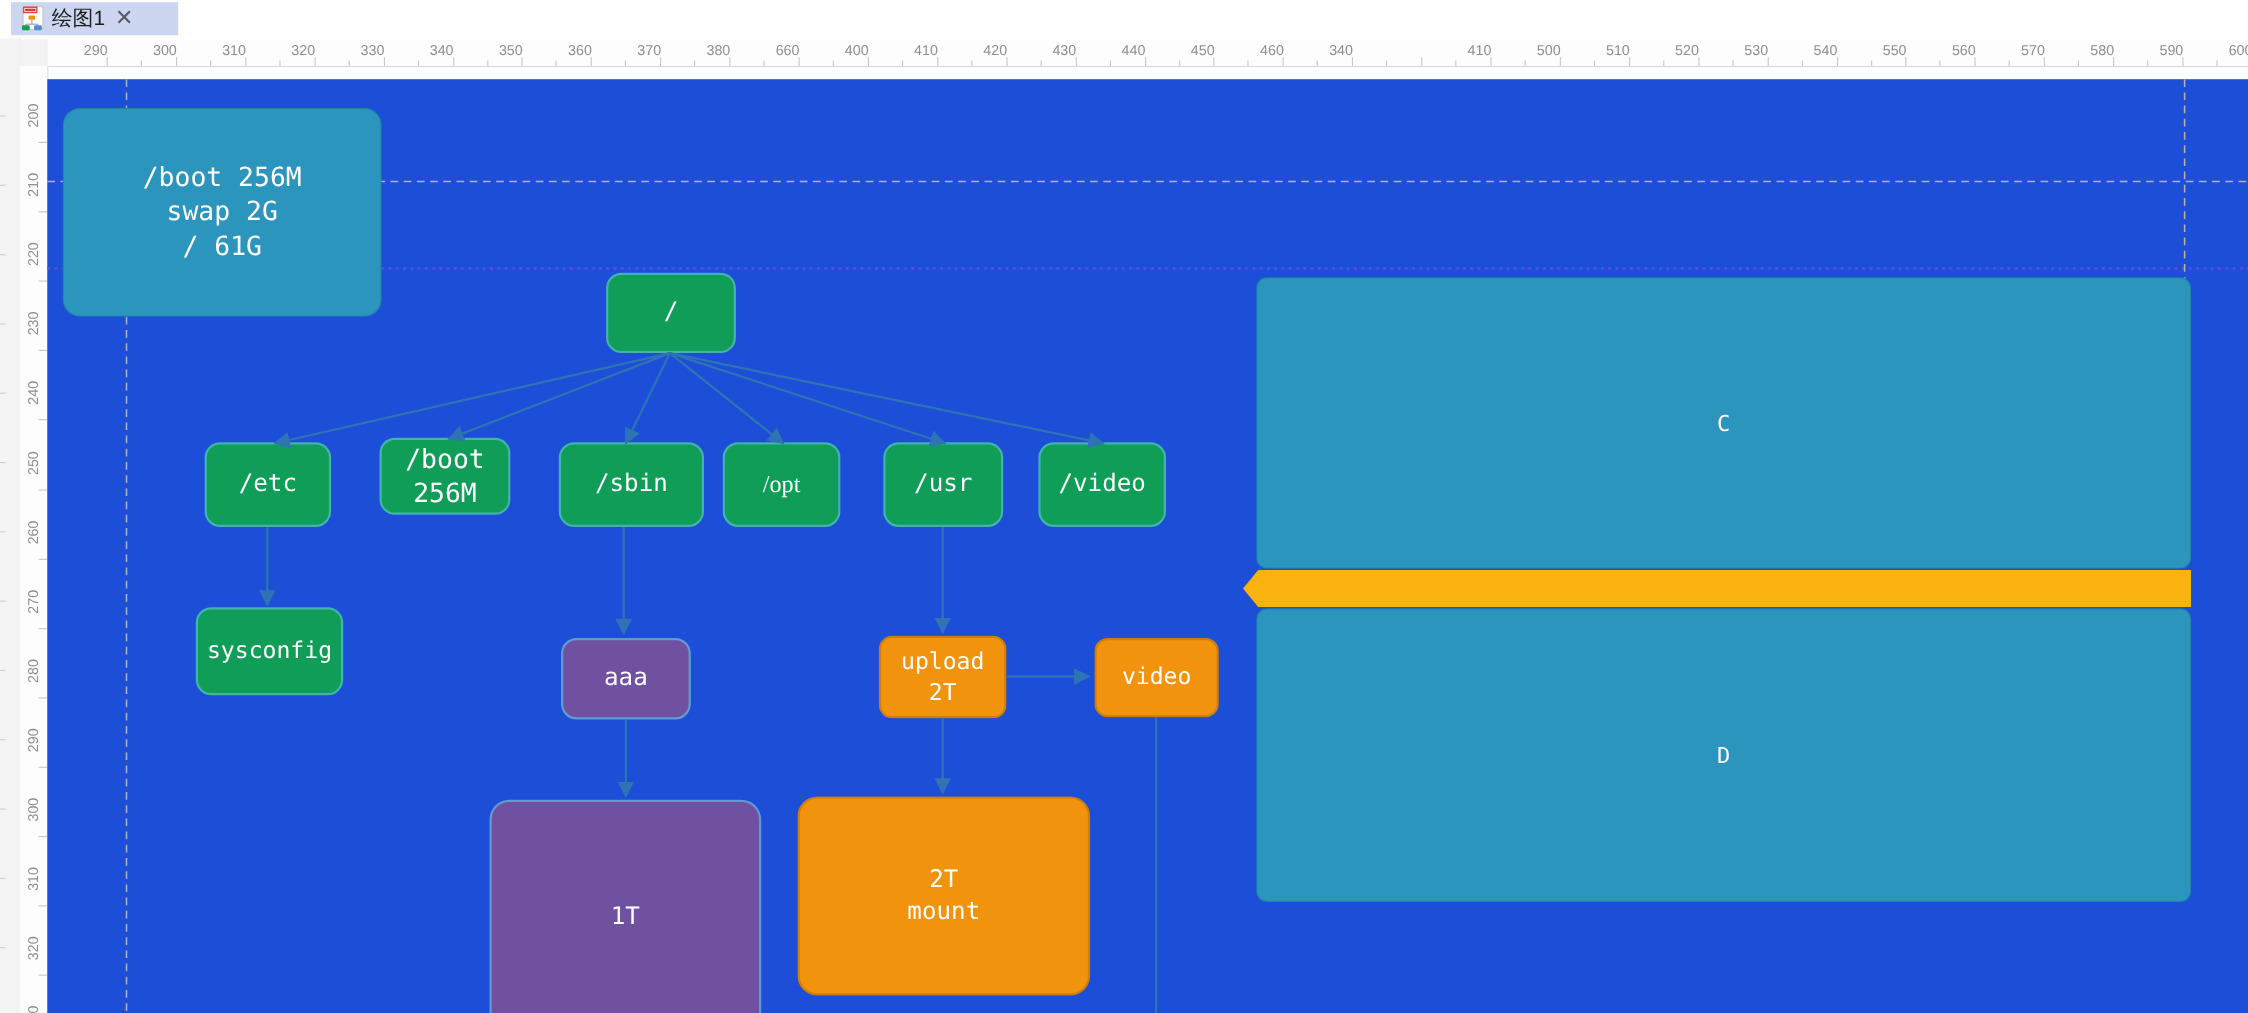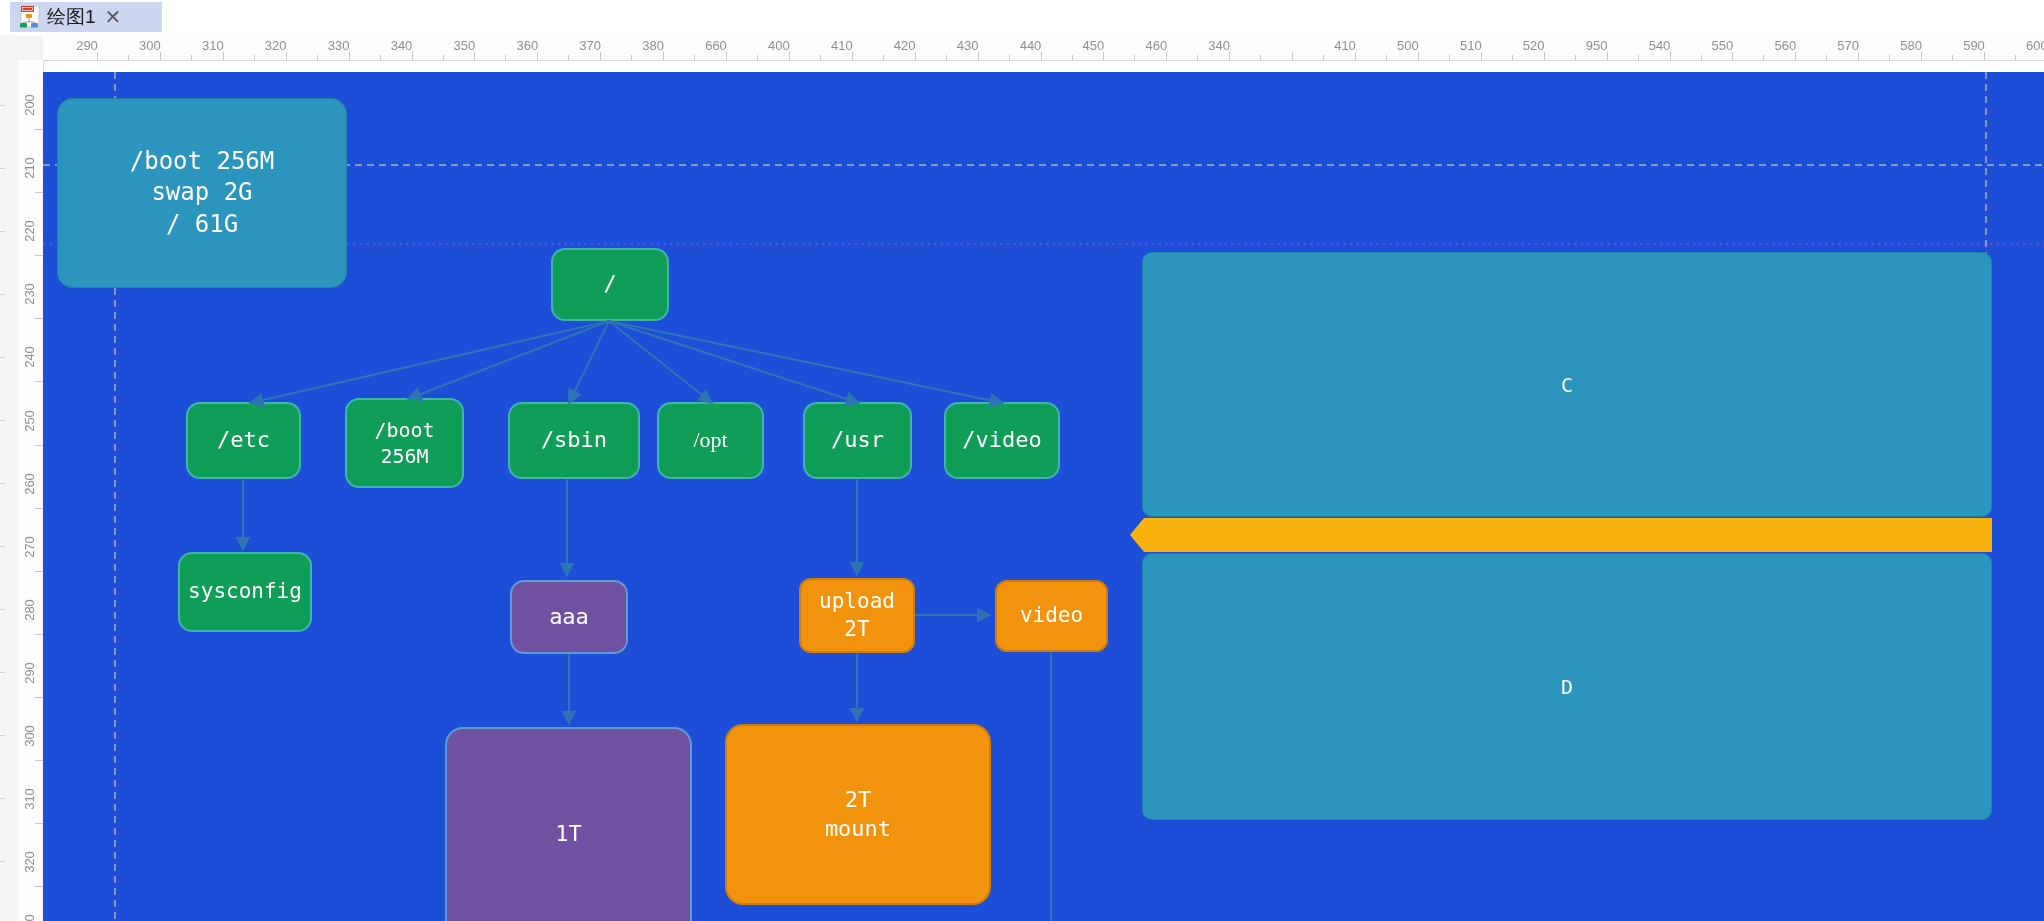--- a/index.html
+++ b/index.html
@@ -140,21 +140,21 @@
       <span class="htick" style="left: 1343px; height: 5px;"></span>
       <span class="hlabel" style="left: 1364.9px;">500</span>
       <span class="htick" style="left: 1374.9px; height: 8px;"></span>
       <span class="htick" style="left: 1405.9px; height: 5px;"></span>
       <span class="hlabel" style="left: 1427.8px;">510</span>
       <span class="htick" style="left: 1437.8px; height: 8px;"></span>
       <span class="htick" style="left: 1468.8px; height: 5px;"></span>
       <span class="hlabel" style="left: 1490.7px;">520</span>
       <span class="htick" style="left: 1500.7px; height: 8px;"></span>
       <span class="htick" style="left: 1531.7px; height: 5px;"></span>
-      <span class="hlabel" style="left: 1553.6px;">950</span>
+      <span class="hlabel" style="left: 1553.6px;">530</span>
       <span class="htick" style="left: 1563.6px; height: 8px;"></span>
       <span class="htick" style="left: 1594.6px; height: 5px;"></span>
       <span class="hlabel" style="left: 1616.5px;">540</span>
       <span class="htick" style="left: 1626.5px; height: 8px;"></span>
       <span class="htick" style="left: 1657.5px; height: 5px;"></span>
       <span class="hlabel" style="left: 1679.4px;">550</span>
       <span class="htick" style="left: 1689.4px; height: 8px;"></span>
       <span class="htick" style="left: 1720.4px; height: 5px;"></span>
       <span class="hlabel" style="left: 1742.3px;">560</span>
       <span class="htick" style="left: 1752.3px; height: 8px;"></span>
@@ -206,21 +206,21 @@
         <line x1="0" x2="2001" y1="172" y2="172" stroke="#5050D8" stroke-width="2.6" stroke-dasharray="2.6 4"></line>
         <line x1="72" x2="72" y1="0" y2="861" stroke="#b3b3b3" stroke-width="1.4" stroke-dasharray="7 5"></line>
         <line x1="1943" x2="1943" y1="0" y2="183" stroke="#b3b3b3" stroke-width="1.4" stroke-dasharray="7 5"></line>
       </svg>
     <div id="shape-layer" style="position:absolute;left:0;top:0;width:2001px;height:861px;">
         <div class="node f-blue" style="left: 14px; top: 26px; width: 290px; height: 190px; border-radius: 16px; font-size: 24px;">/boot 256M
 swap 2G
 / 61G</div>
         <div class="node f-green" style="left: 508px; top: 176px; width: 118px; height: 73px; border-radius: 14px; font-size: 22px;">/</div>
         <div class="node f-green" style="left: 143px; top: 330px; width: 115px; height: 77px; border-radius: 14px; font-size: 22px;">/etc</div>
-        <div class="node f-green" style="left: 302px; top: 326px; width: 119px; height: 90px; border-radius: 14px; font-size: 20px;">/boot
+        <div class="node f-green" style="left: 302px; top: 326px; width: 119px; height: 70px; border-radius: 14px; font-size: 24px;">/boot
 256M</div>
         <div class="node f-green" style="left: 465px; top: 330px; width: 132px; height: 77px; border-radius: 14px; font-size: 22px;">/sbin</div>
         <div class="node f-green" style="left: 614px; top: 330px; width: 107px; height: 77px; border-radius: 14px; font-size: 22px; font-family: Liberation Serif, serif;">/opt</div>
         <div class="node f-green" style="left: 760px; top: 330px; width: 109px; height: 77px; border-radius: 14px; font-size: 22px;">/usr</div>
         <div class="node f-green" style="left: 901px; top: 330px; width: 116px; height: 77px; border-radius: 14px; font-size: 22px;">/video</div>
         <div class="node f-green" style="left: 135px; top: 480px; width: 134px; height: 80px; border-radius: 14px; font-size: 21px;">sysconfig</div>
         <div class="node f-purple" style="left: 467px; top: 508px; width: 118px; height: 74px; border-radius: 14px; font-size: 22px;">aaa</div>
         <div class="node f-purple" style="left: 402px; top: 655px; width: 247px; height: 215px; border-radius: 18px; font-size: 22px;">1T</div>
         <div class="node f-orange" style="left: 756px; top: 506px; width: 116px; height: 75px; border-radius: 12px; font-size: 21px;">upload
 2T</div>

